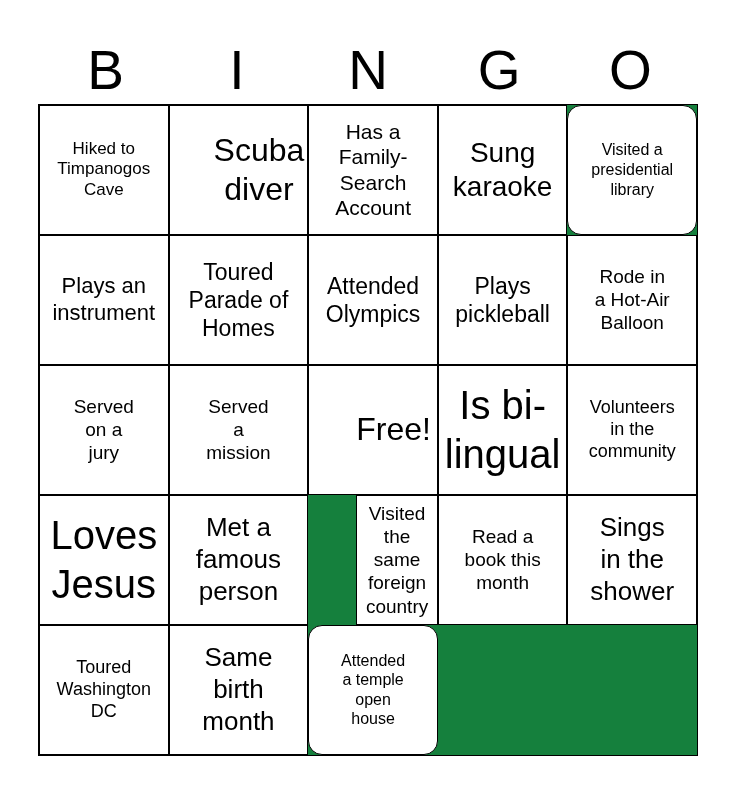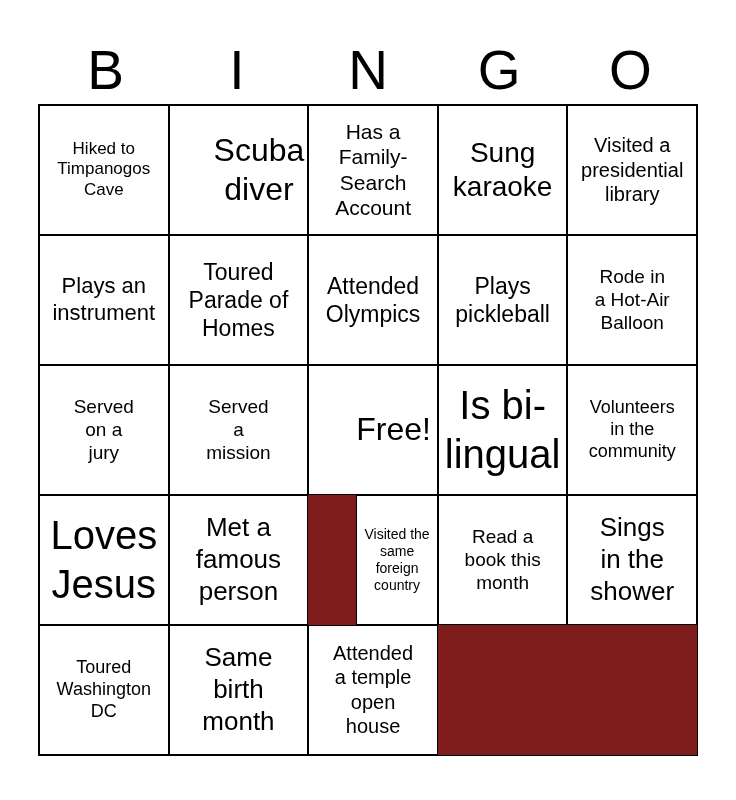--- a/index.html
+++ b/index.html
@@ -33,39 +33,39 @@
     color: #000000;
   }
   .board {
     width: 658px;
     margin: 4px auto 0 auto;
     display: grid;
     grid-template-columns: repeat(5, 1fr);
     grid-auto-rows: 130px;
     border: 1px solid #000000;
     box-sizing: content-box;
-    background: #7f1d1d;
+    background: #15803d;
   }
   .cell {
     border: 1px solid #000000;
     box-sizing: border-box;
     display: flex;
     align-items: center;
     justify-content: center;
     text-align: center;
     white-space: pre-line;
     line-height: 1.22;
     padding: 2px 3px;
     background: #ffffff;
     color: #000000;
   }
   .fs17 { font-size: 17px; }
   .fs18 { font-size: 18px; }
-  .fs19 { font-size: 14px; margin-left: 48px; }
-  .fs20 { font-size: 20px; }
+  .fs19 { font-size: 19px; margin-left: 48px; }
+  .fs20 { font-size: 16px; border-radius: 14px; }
   .fs21 { font-size: 21px; }
   .fs22 { font-size: 22px; }
   .fs23 { font-size: 23px; }
   .fs24 { font-size: 24px; }
   .fs25 { font-size: 19px; }
   .fs26 { font-size: 26px; }
   .fs28 { font-size: 28px; }
   .fs31 { font-size: 40px; }
   .fs32 { font-size: 32px; padding-left: 44px; }
 </style>

